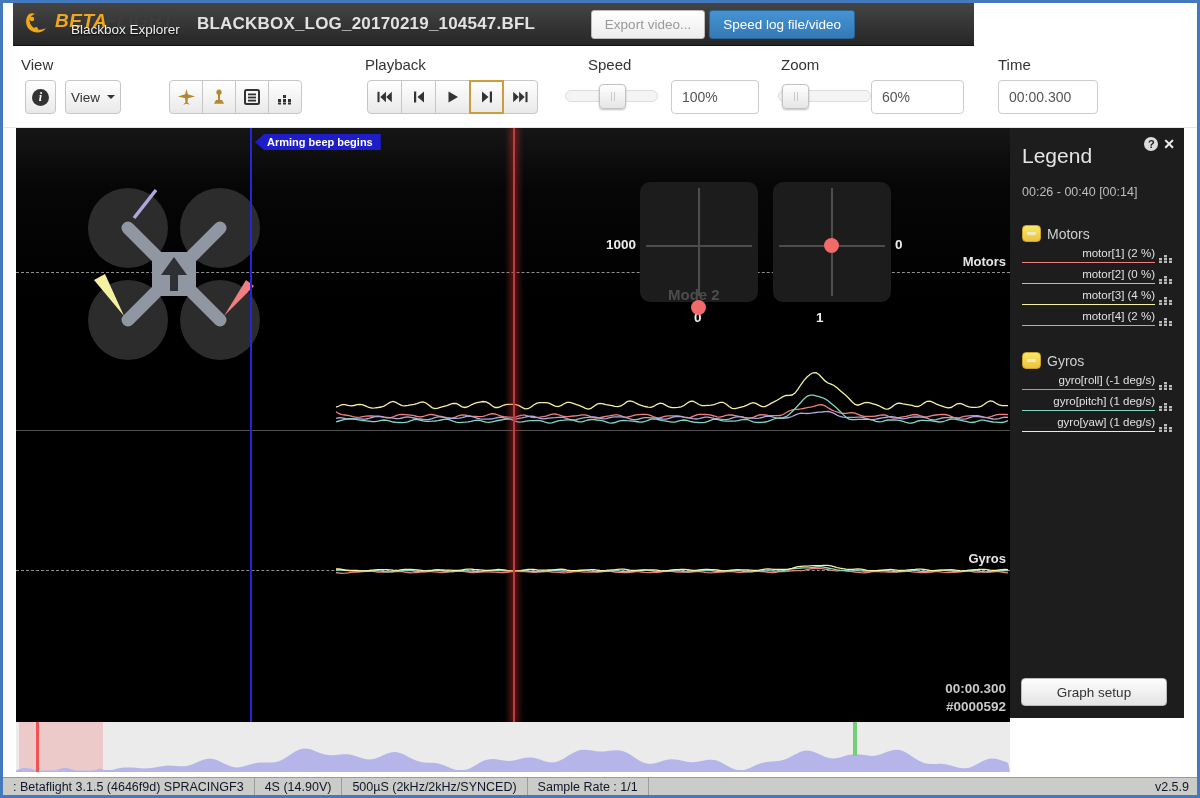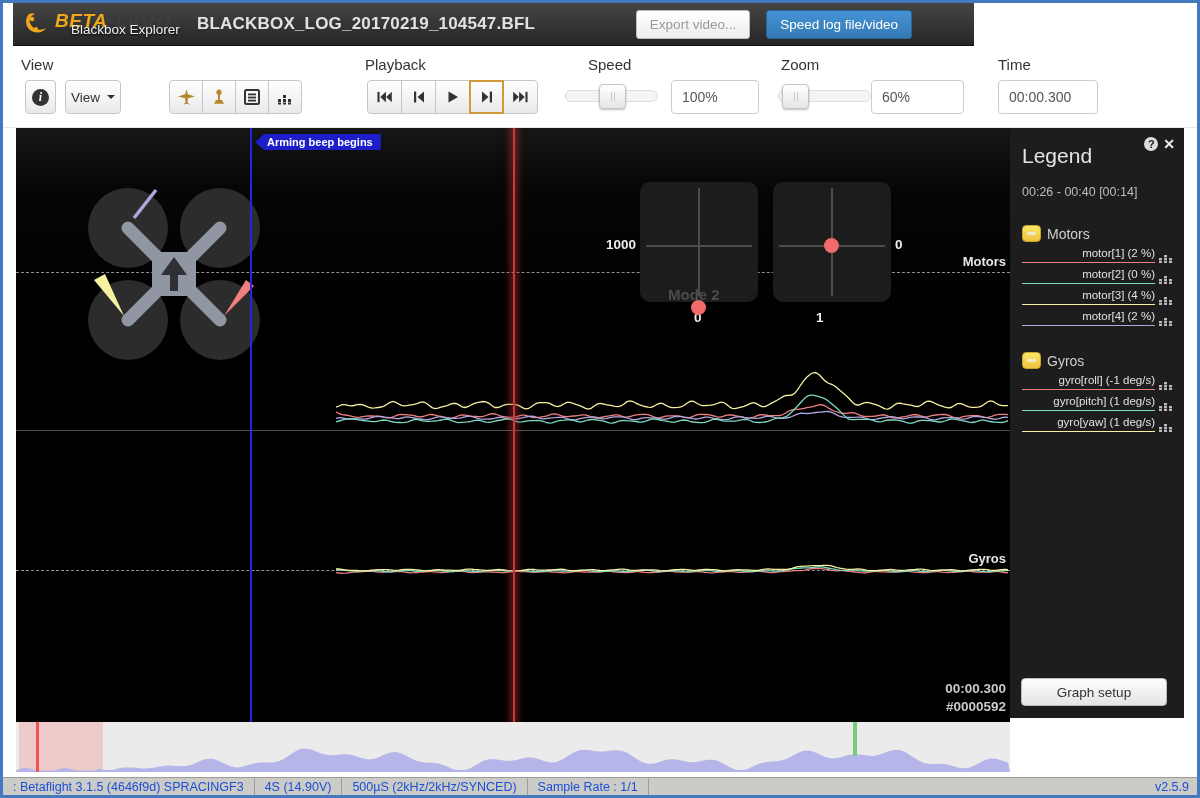--- a/index.html
+++ b/index.html
@@ -9,21 +9,21 @@
 
   
   .header{position:absolute;left:10px;top:0;width:961px;height:43px;
     background:linear-gradient(#454545,#262626);display:flex;align-items:center;border-bottom:1px solid #111}
   .logo{position:relative;width:178px;height:43px;flex:none}
   .logo-bee{position:absolute;left:10px;top:7px}
   .logo-beta{position:absolute;left:42px;top:7px;font-size:19px;font-weight:bold;font-style:italic;color:#f2a71b;letter-spacing:.5px}
   .logo-flight{position:absolute;left:92px;top:7px;font-size:19px;font-weight:bold;font-style:italic;color:#3d3d3d}
   .logo-sub{position:absolute;left:58px;top:19px;font-size:13.5px;color:#f0f0f0;text-shadow:0 1px 2px #000;white-space:nowrap}
   .doc-title{margin-left:6px;font-size:17px;font-weight:bold;color:#e2e2e2;letter-spacing:.2px;white-space:nowrap}
-  .header-buttons{margin-left:auto;margin-right:62px;display:flex;gap:16px}
+  .header-buttons{margin-left:auto;margin-right:119px;display:flex;gap:4px}
   .hbtn{height:29px;padding:0 13px;font-size:13.5px;border-radius:3px;border:1px solid #2a6496;cursor:pointer;font-family:inherit}
   .hbtn.light{background:linear-gradient(#fff,#ededed);border-color:#bbb;color:#9a9a9a}
   .hbtn.blue{background:linear-gradient(#4593d4,#3579b5);color:#fff}
 
   
   .toolbar{position:absolute;left:0;top:44px;width:1194px;height:81px;background:#fff;border-bottom:1px solid #e8e8e8}
   .tlabel{position:absolute;top:9px;font-size:15px;color:#333}
   .tbtn{height:34px;background:linear-gradient(#fff,#e9e9e9);border:1px solid #c6c6c6;border-radius:4px;
     display:inline-flex;align-items:center;justify-content:center;cursor:pointer;color:#333}
   .btn-group{position:absolute;top:33px;display:flex}
@@ -80,21 +80,21 @@
     border:1px solid #bbb;border-radius:4px;font-size:13.5px;color:#333;cursor:pointer;font-family:inherit}
 
   
   .seekrow{position:absolute;left:13px;top:719px;width:994px;height:50px;background:#ebebeb;overflow:hidden}
   .seek-inrange{position:absolute;left:3px;top:0;width:84px;height:50px;background:rgba(243,150,150,.38)}
   .seek-redline{position:absolute;left:20px;top:0;width:3px;height:50px;background:#f05353}
   .seek-greenline{position:absolute;left:837px;top:0;width:4px;height:34px;background:#71d077}
 
   
   .statusbar{position:absolute;left:0;top:774px;width:1194px;height:18px;background:#cbcbc7;border-top:1px solid #9a9a9a;
-    display:flex;align-items:center;font-size:12.5px;color:#1d4ed8}
+    display:flex;align-items:center;font-size:12.5px;color:#0f172a}
   .statusbar .seg{padding:0 10px;border-right:1px solid #9c9c9c;height:100%;display:flex;align-items:center;white-space:nowrap}
   .statusbar .fill{flex:1;border-right:none}
   .statusbar .ver{padding-right:8px}
   svg{display:block}
 </style>
 </head>
 <body>
 
 <div id="stage">
 

